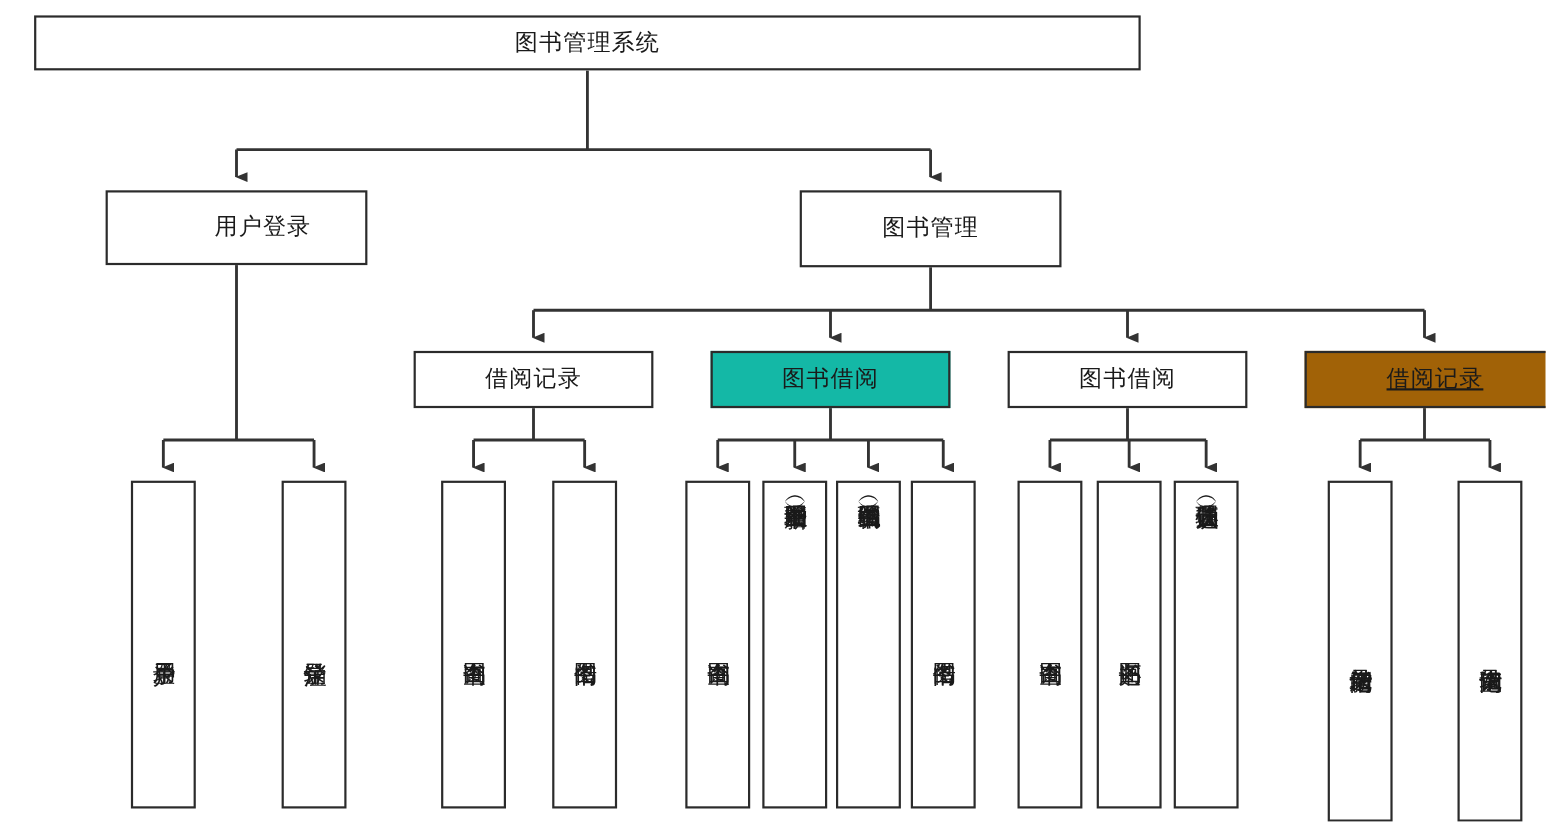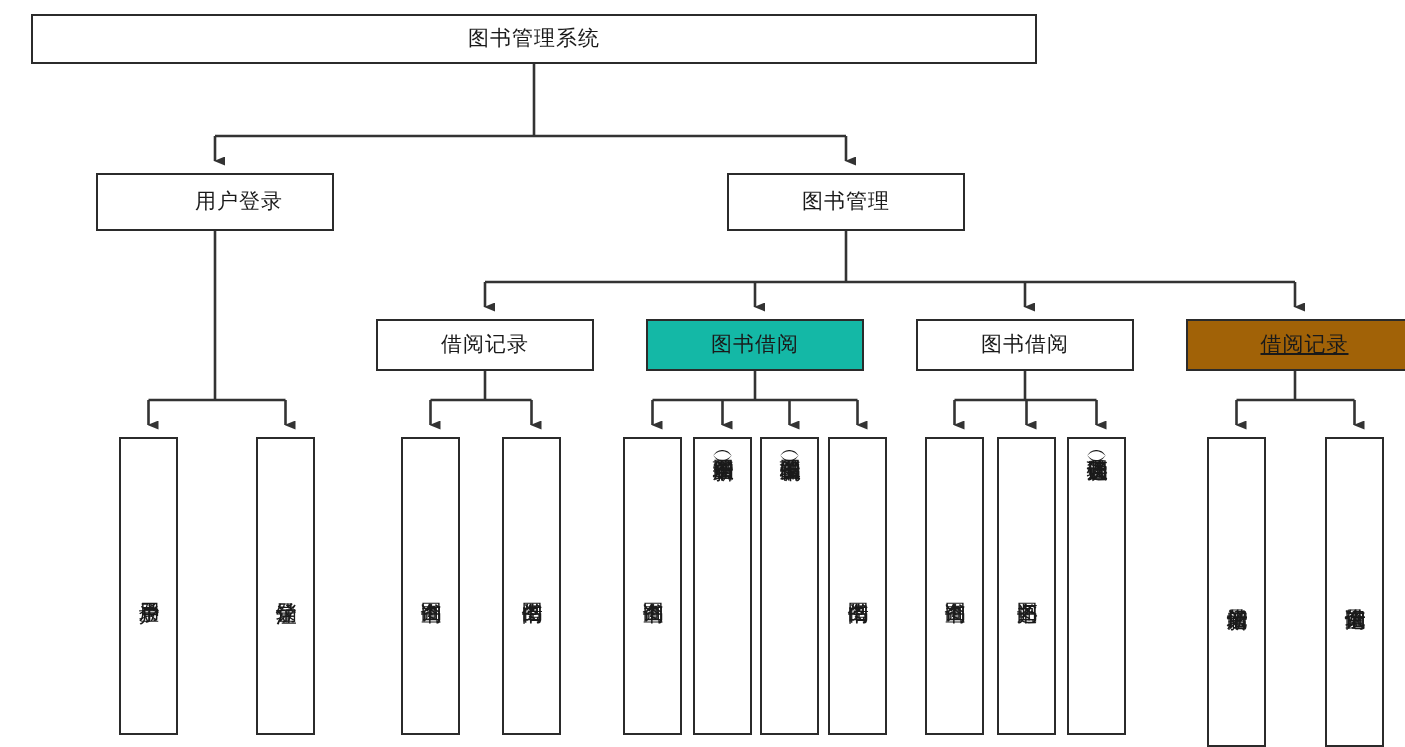--- a/index.html
+++ b/index.html
@@ -111,24 +111,24 @@
         <path d="M1221.5,400 L1339.5,400"></path>
         <path d="M1221.5,400 L1221.5,425" marker-end="url(#arrowhead)"></path>
         <path d="M1339.5,400 L1339.5,425" marker-end="url(#arrowhead)"></path>
       </g>
   </svg>
 
   <div id="nodes-layer">
       <div class="node node-h" style="left: 16px; top: 14px; width: 1006px; height: 50px; border-color: rgb(43, 43, 43); background: rgb(255, 255, 255);">
         <span>图书管理系统</span>
       </div>
-      <div class="node node-h" style="left: 81px; top: 173px; width: 238px; height: 58px; border-color: rgb(43, 43, 43); background: rgb(255, 255, 255); padding-left: 48px;">
+      <div class="node node-h" style="left: 81px; top: 173px; width: 238px; height: 68px; border-color: rgb(43, 43, 43); background: rgb(255, 255, 255); padding-left: 48px;">
         <span>用户登录</span>
       </div>
-      <div class="node node-h" style="left: 712px; top: 173px; width: 238px; height: 58px; border-color: rgb(43, 43, 43); background: rgb(255, 255, 255);">
+      <div class="node node-h" style="left: 712px; top: 173px; width: 238px; height: 70px; border-color: rgb(43, 43, 43); background: rgb(255, 255, 255);">
         <span>图书管理</span>
       </div>
       <div class="node node-h" style="left: 361px; top: 319px; width: 218px; height: 52px; border-color: rgb(43, 43, 43); background: rgb(255, 255, 255);">
         <span>借阅记录</span>
       </div>
       <div class="node node-h" style="left: 631px; top: 319px; width: 218px; height: 52px; border-color: rgb(43, 43, 43); background: #14b8a6;">
         <span>图书借阅</span>
       </div>
       <div class="node node-h" style="left: 901px; top: 319px; width: 218px; height: 52px; border-color: rgb(43, 43, 43); background: rgb(255, 255, 255);">
         <span>图书借阅</span>

